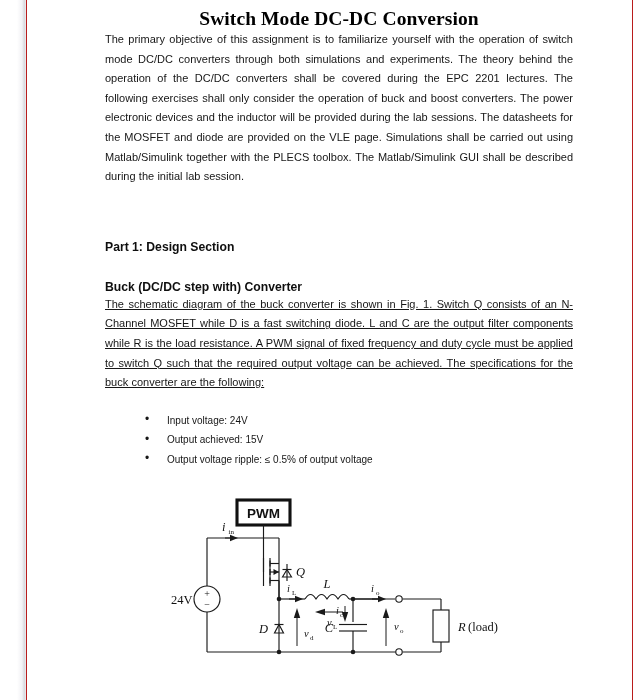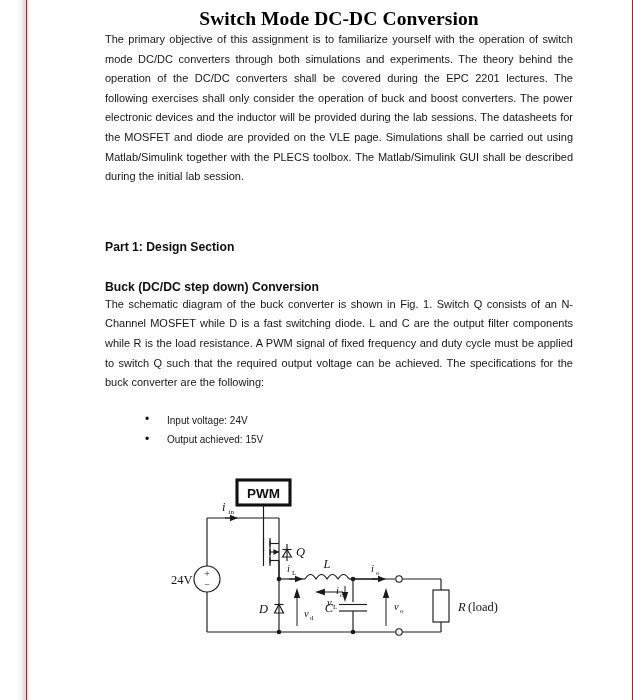--- a/index.html
+++ b/index.html
@@ -77,21 +77,21 @@
     font-size: 12.2px;
     font-weight: bold;
     color: #0e0e0e;
     margin: 0;
     line-height: 16px;
   }
 
   .part1-wrap { margin-top: 52px; }
   .buck-wrap  { margin-top: 24px; }
 
-  .par-buck { margin-top: 4px; }
+  .par-buck { margin-top: 4px; text-decoration: underline; }
 
   ul.spec-list {
     margin: 18px 0 0 0;
     padding-left: 40px;
     list-style: none;
   }
   ul.spec-list li {
     font-size: 10px;
     line-height: 19.6px;
     color: #161616;
@@ -174,27 +174,28 @@
 
       <h1 class="doc-title">Switch Mode DC-DC Conversion</h1>
 
       <p class="body-par par-intro">The primary objective of this assignment is to familiarize yourself with the operation of switch mode DC/DC converters through both simulations and experiments. The theory behind the operation of the DC/DC converters shall be covered during the EPC 2201 lectures. The following exercises shall only consider the operation of buck and boost converters. The power electronic devices and the inductor will be provided during the lab sessions. The datasheets for the MOSFET and diode are provided on the VLE page. Simulations shall be carried out using Matlab/Simulink together with the PLECS toolbox. The Matlab/Simulink GUI shall be described during the initial lab session.</p>
 
       <div class="part1-wrap">
         <h2 class="section-head">Part 1: Design Section</h2>
       </div>
 
       <div class="buck-wrap">
-        <h2 class="section-head">Buck (DC/DC step down) Conversion</h2>
+        <h2 class="section-head">Buck (DC/DC step with) Converter</h2>
         <p class="body-par par-buck">The schematic diagram of the buck converter is shown in Fig. 1. Switch Q consists of an N-Channel MOSFET while D is a fast switching diode. L and C are the output filter components while R is the load resistance. A PWM signal of fixed frequency and duty cycle must be applied to switch Q such that the required output voltage can be achieved. The specifications for the buck converter are the following:</p>
       </div>
 
       <ul class="spec-list">
         <li>Input voltage: 24V</li>
         <li>Output achieved: 15V</li>
+        <li>Output voltage ripple: ≤ 0.5% of output voltage</li>
       </ul>
 
       <div class="figure-block">
         <div class="schematic">
           <svg width="350" height="172" viewBox="0 0 350 172" xmlns="http://www.w3.org/2000/svg">
 
             <rect class="pwmbox" x="70" y="6" width="53" height="25"></rect>
             <text class="pwmtext" x="96.5" y="24" text-anchor="middle">PWM</text>
 
             <path class="wire" d="M96.5 31 L96.5 78"></path>

